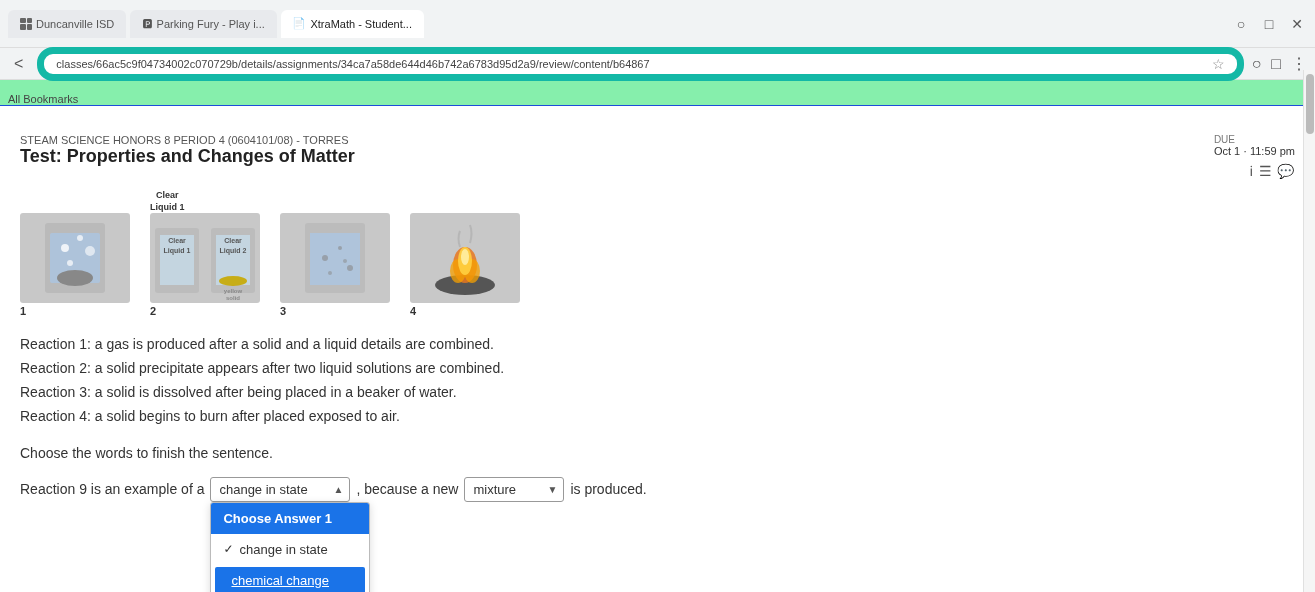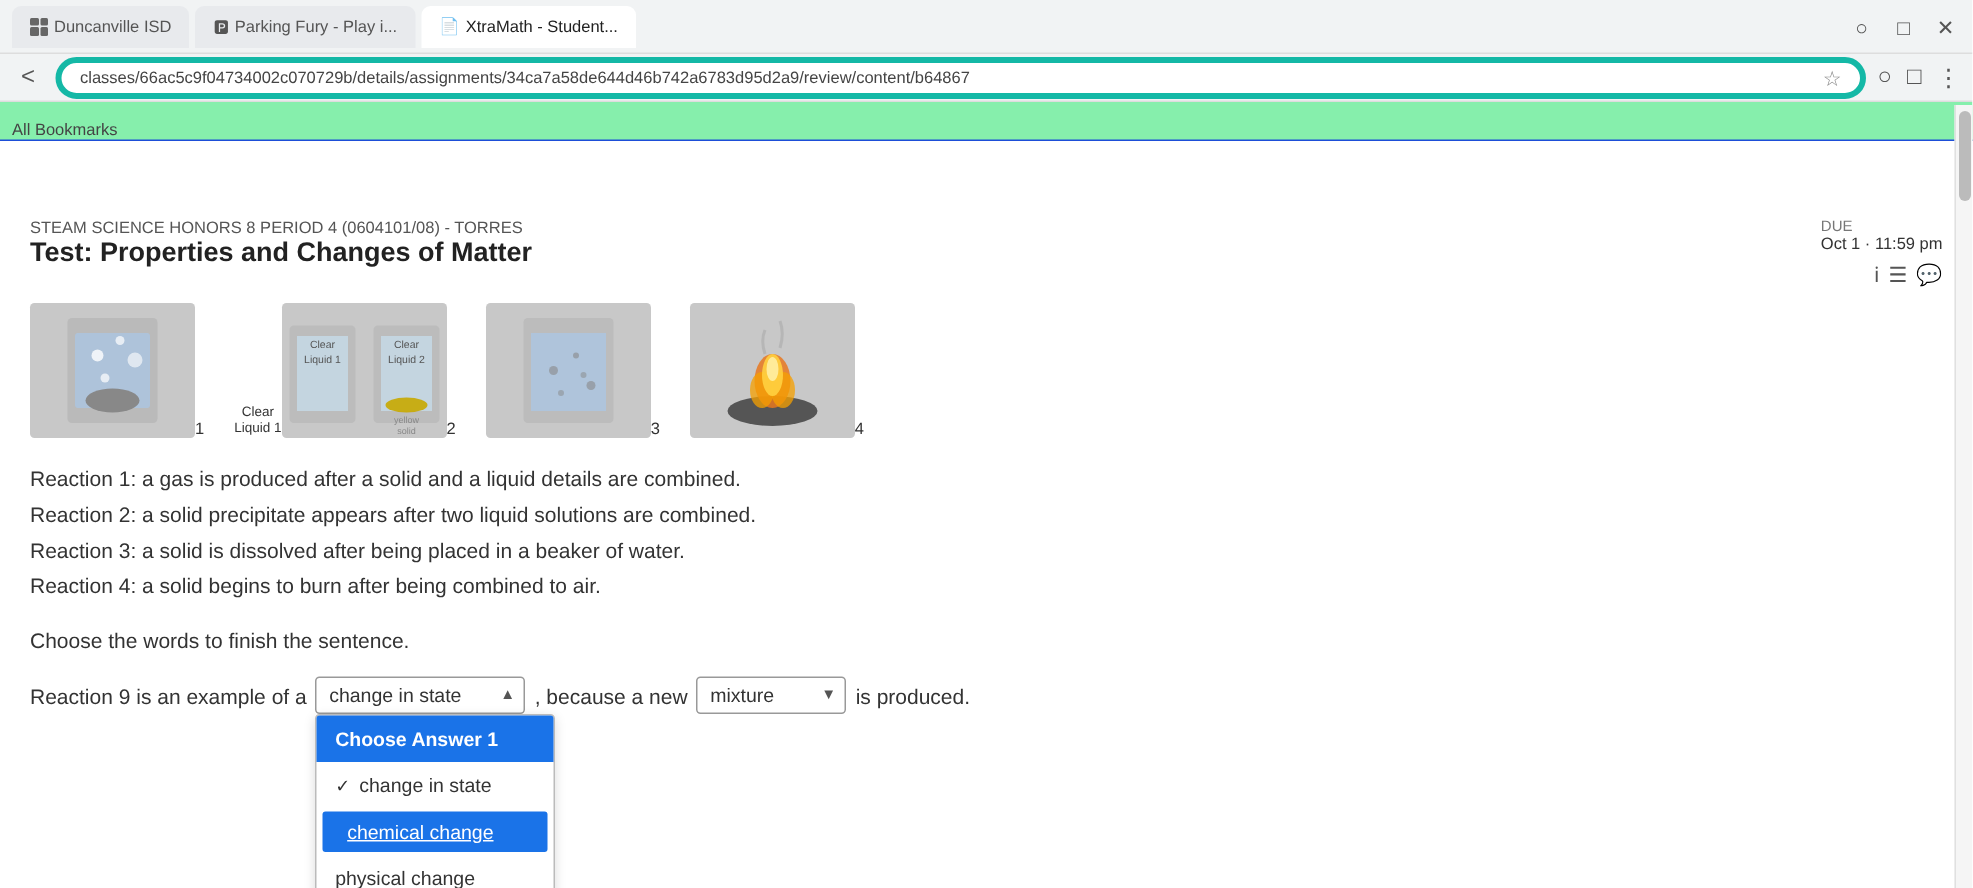--- a/index.html
+++ b/index.html
@@ -8,21 +8,21 @@
       height: 592px;
       font-family: Arial, sans-serif;
       background: #fff;
       overflow: hidden;
       position: relative;
     }
 
     
     .browser-bar {
       background: #f1f3f4;
-      height: 36px;
+      height: 48px;
       display: flex;
       align-items: center;
       padding: 0 8px;
       border-bottom: 1px solid #ddd;
       font-size: 12px;
       color: #333;
     }
     .browser-tabs {
       display: flex;
       align-items: center;
@@ -85,21 +85,21 @@
     }
     .nav-btn {
       font-size: 16px;
       color: #555;
       cursor: pointer;
       padding: 2px 6px;
     }
     .url-bar {
       flex: 1;
       background: #fff;
-      border: 4px solid #14b8a6;
+      border: 7px solid #14b8a6;
       border-radius: 16px;
       padding: 2px 12px;
       font-size: 11px;
       color: #444;
       display: flex;
       align-items: center;
       justify-content: space-between;
     }
     .url-text {
       font-size: 11px;
@@ -128,23 +128,22 @@
       padding: 0 8px;
       border-bottom: 1px solid #1d4ed8;
       gap: 8px;
       font-size: 11px;
       color: #444;
     }
 
     
     .main-content {
       background: #fff;
-      padding: 12px 20px;
+      padding: 28px 20px;
       position: relative;
-      margin-top: 40px;
     }
 
     
     .page-header {
       display: flex;
       justify-content: space-between;
       align-items: flex-start;
       margin-bottom: 10px;
     }
     .breadcrumb-title {
@@ -179,22 +178,23 @@
 
     
     .images-row {
       display: flex;
       gap: 20px;
       margin-bottom: 16px;
       align-items: flex-end;
     }
     .reaction-image-wrapper {
       display: flex;
-      flex-direction: row;
-      align-items: flex-end;
+      flex-direction: column;
+      align-items: flex-start;
+      font-weight: bold;
     }
     .image-number {
       font-size: 11px;
       color: #333;
       margin-top: 2px;
     }
 
     
     .reactions-text {
       font-size: 14px;
@@ -501,21 +501,21 @@
         </svg>
       </div>
       <div class="image-number">4</div>
     </div>
   </div>
 
   <div class="reactions-text">
     <div>Reaction 1: a gas is produced after a solid and a liquid details are combined.</div>
     <div>Reaction 2: a solid precipitate appears after two liquid solutions are combined.</div>
     <div>Reaction 3: a solid is dissolved after being placed in a beaker of water.</div>
-    <div>Reaction 4: a solid begins to burn after being combined to air.</div>
+    <div>Reaction 4: a solid begins to burn after placed exposed to air.</div>
   </div>
 
   <div class="choose-text">Choose the words to finish the sentence.</div>
 
   <div class="answer-row">
     <span>Reaction 9 is an example of a</span>
 
     <div class="dropdown-select">
       <div class="dropdown-btn">
         <span>change in state</span>

